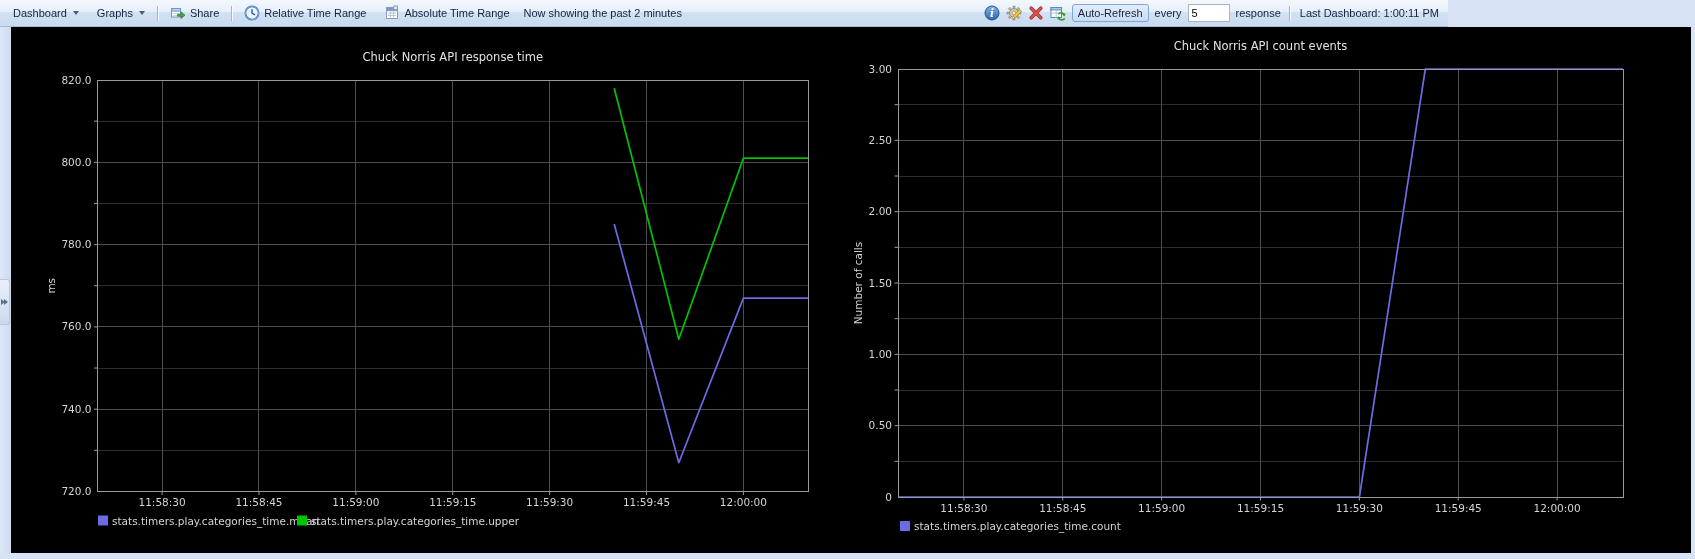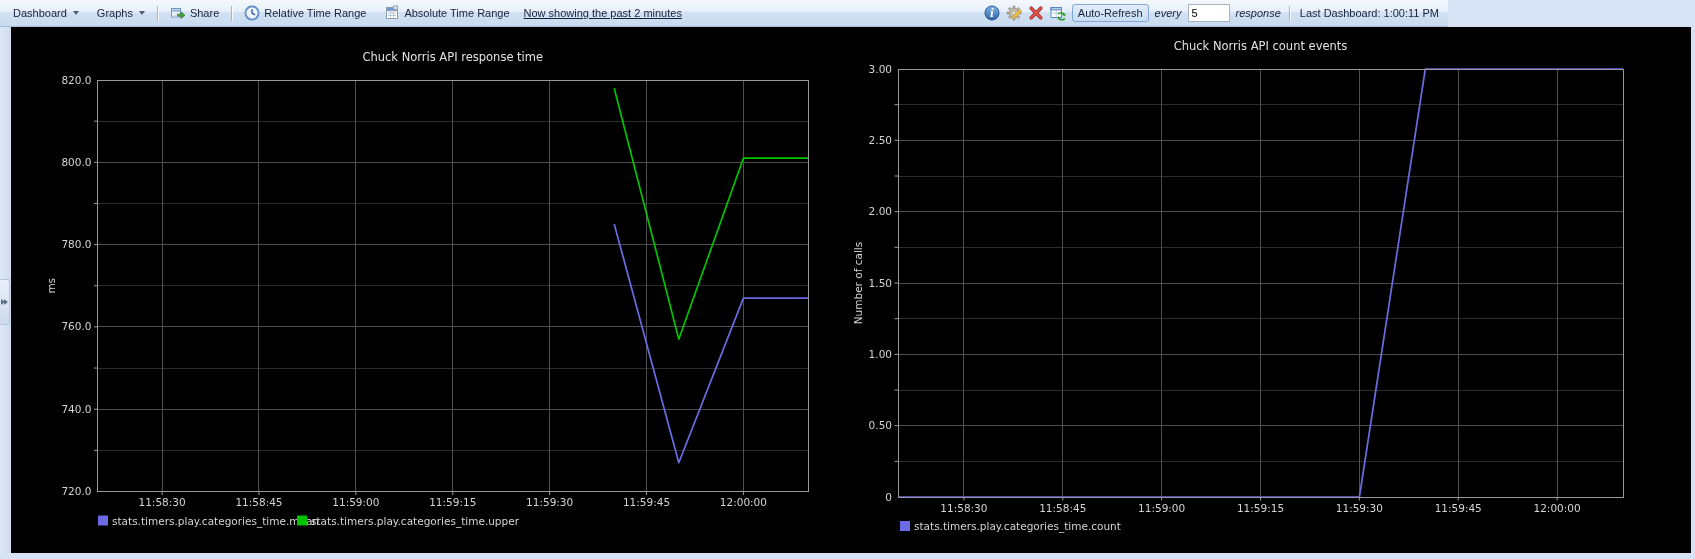--- a/index.html
+++ b/index.html
@@ -19,21 +19,21 @@
   .tb-btn.toggled { border:1px solid #7fa7d9; background:linear-gradient(#e3edfa,#c8dcf3);justify-content:flex-end; }
   .menu-arrow { width:0; height:0; border-left:3px solid transparent; border-right:3px solid transparent;
                 border-top:4px solid #4f5d72; margin-left:2px; }
   .tb-sep { width:1px; height:15px; background:#9fb6d2; box-shadow:1px 0 0 rgba(255,255,255,.8); margin:0 6px; }
   .tb-text { padding:0 4px; }
   .tb-spacer { flex:1; }
   .icon16 { width:16px; height:16px; display:inline-block; flex:0 0 16px; }
   .icon-btn { padding:2px 3px; display:flex; align-items:center; }
   .tb-input { width:42px; height:18px; border:1px solid #a9b4c4; font-size:11px; padding:1px 3px;
               font-family:"Liberation Sans",sans-serif; background:#fff; margin:0 4px; }
-  .lbl { padding:0 2px;font-style:italic; }
+  .lbl { padding:0 2px; }
 
   
   .canvas { position:absolute; left:11px; top:27px; width:1680px; height:526px; background:#000; }
   .canvas svg { position:absolute; left:0; top:0; }
 
   
   .collapse-strip { position:absolute; left:0; top:27px; width:11px; height:526px;
                     background:linear-gradient(to right,#dce7f6,#cfdcee); }
   .collapse-handle { position:absolute; left:0; top:252px; width:10px; height:46px;
                      background:linear-gradient(#e9f0fa,#ccdaed); border:1px solid #b5c6dd; border-left:none;
@@ -91,21 +91,21 @@
         <line x1="4" y1="8" x2="12" y2="8" stroke="#b9c6d4"></line>
         <line x1="4" y1="10.5" x2="12" y2="10.5" stroke="#b9c6d4"></line>
         <line x1="6.5" y1="6.5" x2="6.5" y2="12.5" stroke="#b9c6d4"></line>
         <line x1="9.5" y1="6.5" x2="9.5" y2="12.5" stroke="#b9c6d4"></line>
         <rect x="9.8" y="1" width="3.6" height="3.6" fill="#e9eef5" stroke="#8a9cb0"></rect>
       </svg>
     </span>
     <span>Absolute Time Range</span>
   </div>
 
-  <span class="tb-text" style="margin-left:4px;text-decoration:underline;">Now showing the past 2 minutes</span>
+  <span class="tb-text" style="margin-left:4px;">Now showing the past 2 minutes</span>
 
   <div class="tb-spacer"></div>
 
   <div class="icon-btn">
     <span class="icon16">
       <svg viewBox="0 0 16 16" width="16" height="16">
         <defs>
             <linearGradient id="gb" x1="0" y1="0" x2="0" y2="1">
           <stop offset="0" stop-color="#86b4e8"></stop>
               <stop offset="1" stop-color="#2c64ac"></stop>

